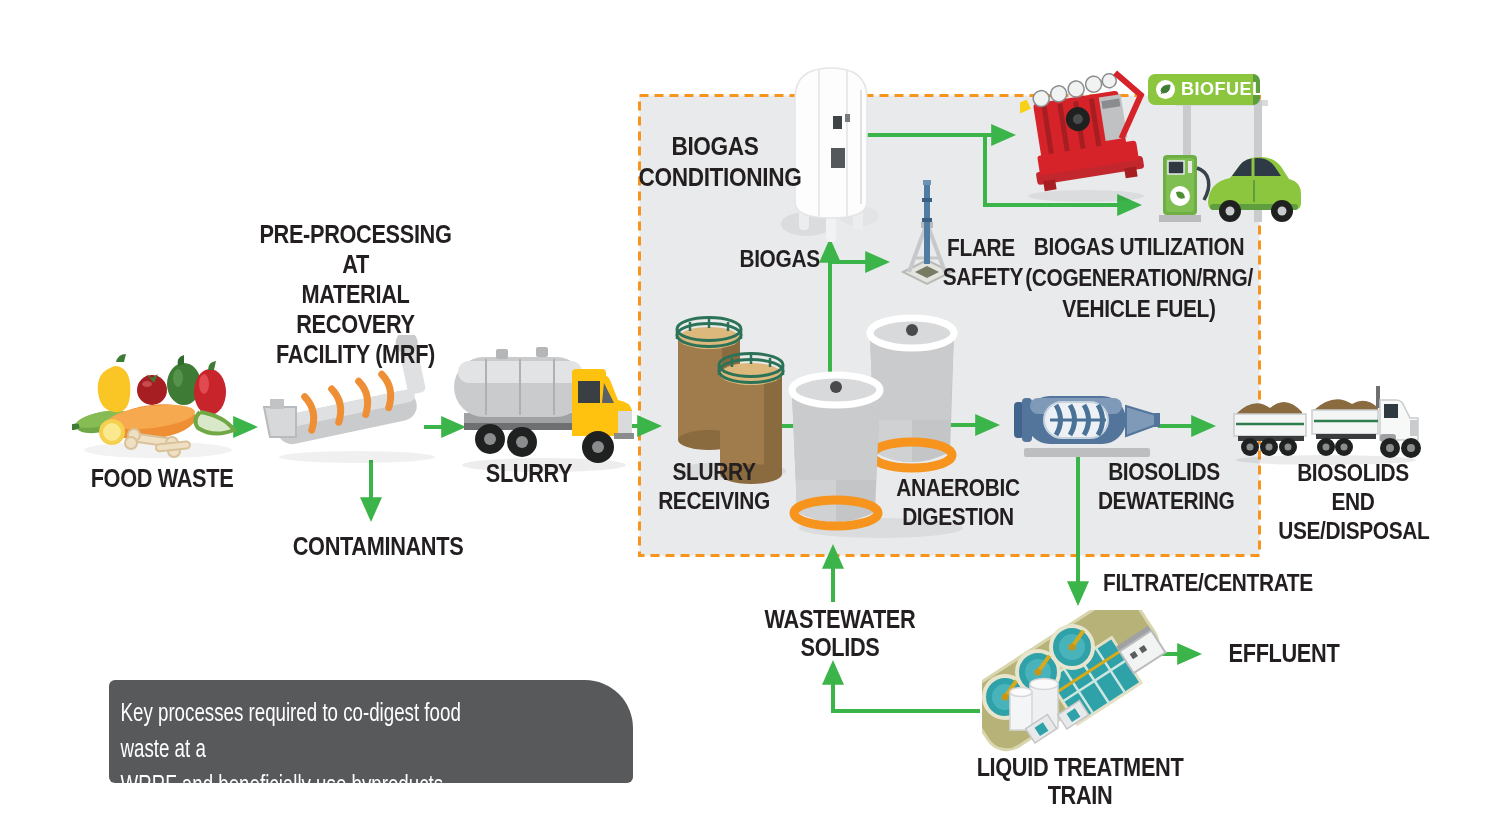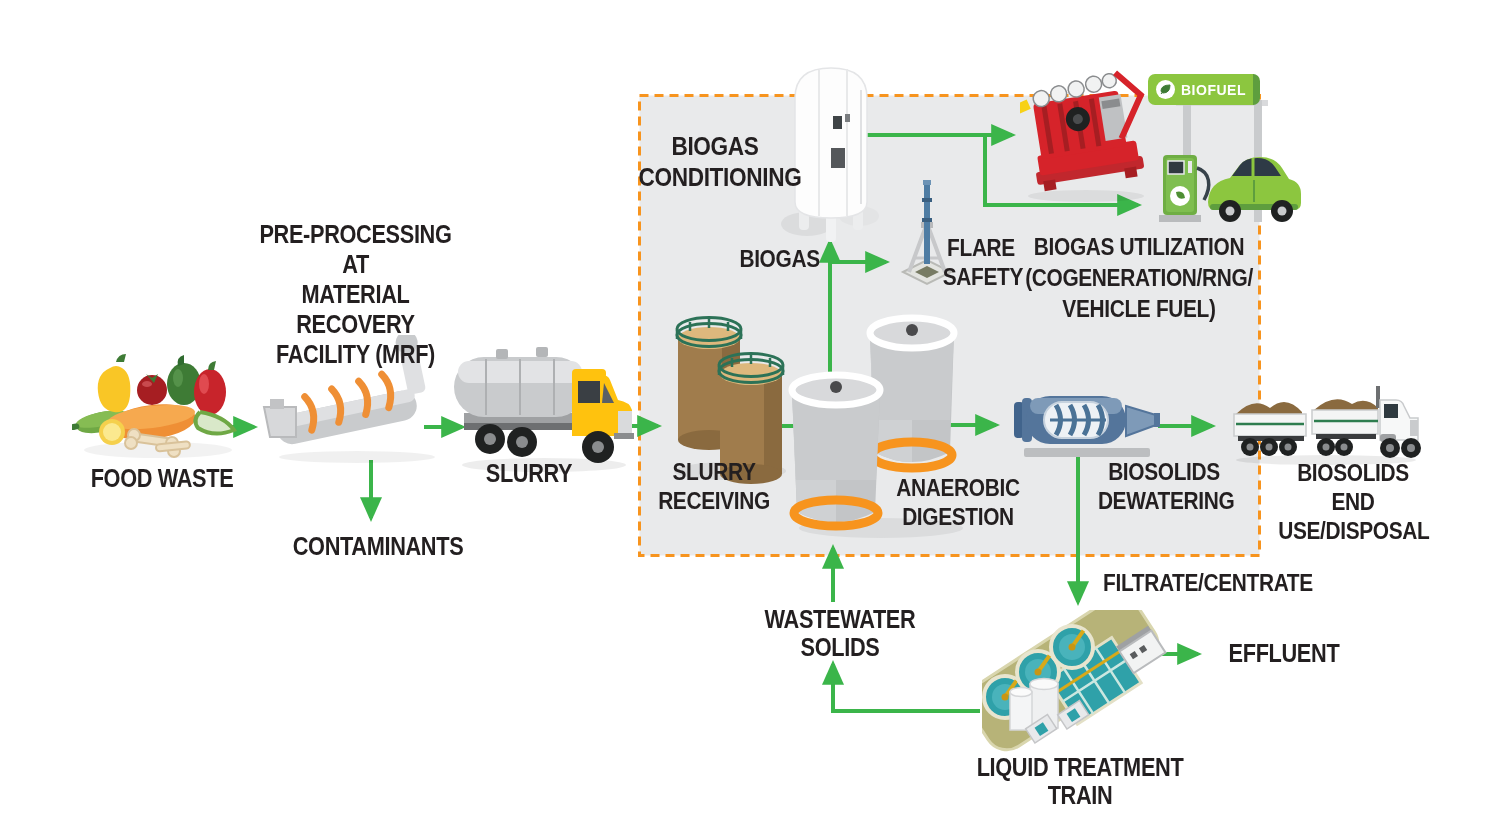--- a/index.html
+++ b/index.html
@@ -13,21 +13,21 @@
        transform:scaleX(0.87);transform-origin:50% 0;}
   .lbl-r{text-align:right;transform-origin:100% 0;}
   .caption-box{position:absolute;z-index:4;background:#58595B;
        border-radius:6px 48px 6px 6px;}
   .caption-text{color:#FFFFFF;font-weight:400;font-size:26px;line-height:36px;
        white-space:pre-line;padding:14px 0 0 16px;transform:scaleX(0.72);
        transform-origin:0 0;letter-spacing:0;}
   .biofuel-sign{position:absolute;z-index:3;background:#8CC63F;border-right:7px solid #5E9E3E;
        border-radius:7px;display:flex;align-items:center;gap:6px;padding-left:8px;
        box-sizing:border-box;}
-  .biofuel-sign .txt{color:#FFFFFF;font-weight:700;font-size:14px;letter-spacing:0.5px;}
+  .biofuel-sign .txt{color:#FFFFFF;font-weight:700;font-size:18px;letter-spacing:0.5px;}
   .leaf-badge{width:19px;height:19px;border-radius:50%;background:#FFFFFF;display:flex;
        align-items:center;justify-content:center;flex:0 0 auto;}
 </style>
 </head>
 <body>
 
 <div id="stage">
 
   <svg id="flow-svg" width="1502" height="839" viewBox="0 0 1502 839">
     <defs>
@@ -391,14 +391,18 @@
 VEHICLE FUEL)</div>
   <div class="lbl" style="left:1088px;top:457px;width:152px;line-height:29px">BIOSOLIDS
 DEWATERING</div>
   <div class="lbl" style="left:1267px;top:458px;width:172px;line-height:29px">BIOSOLIDS END
 USE/DISPOSAL</div>
   <div class="lbl" style="left:1089px;top:569px;width:216px">FILTRATE/CENTRATE</div>
   <div class="lbl" style="left:722px;top:605px;width:236px;font-size:25px">WASTEWATER SOLIDS</div>
   <div class="lbl" style="left:942px;top:753px;width:276px;font-size:25px">LIQUID TREATMENT TRAIN</div>
   <div class="lbl" style="left:1221px;top:639px;width:116px;font-size:25px">EFFLUENT</div>
 
+  <div class="caption-box" style="left:109px;top:680px;width:524px;height:103px">
+    <div class="caption-text">Key processes required to co-digest food waste at a
+WRRF and beneficially use byproducts.</div>
+  </div>
 
 </div>
 
 </body></html>

